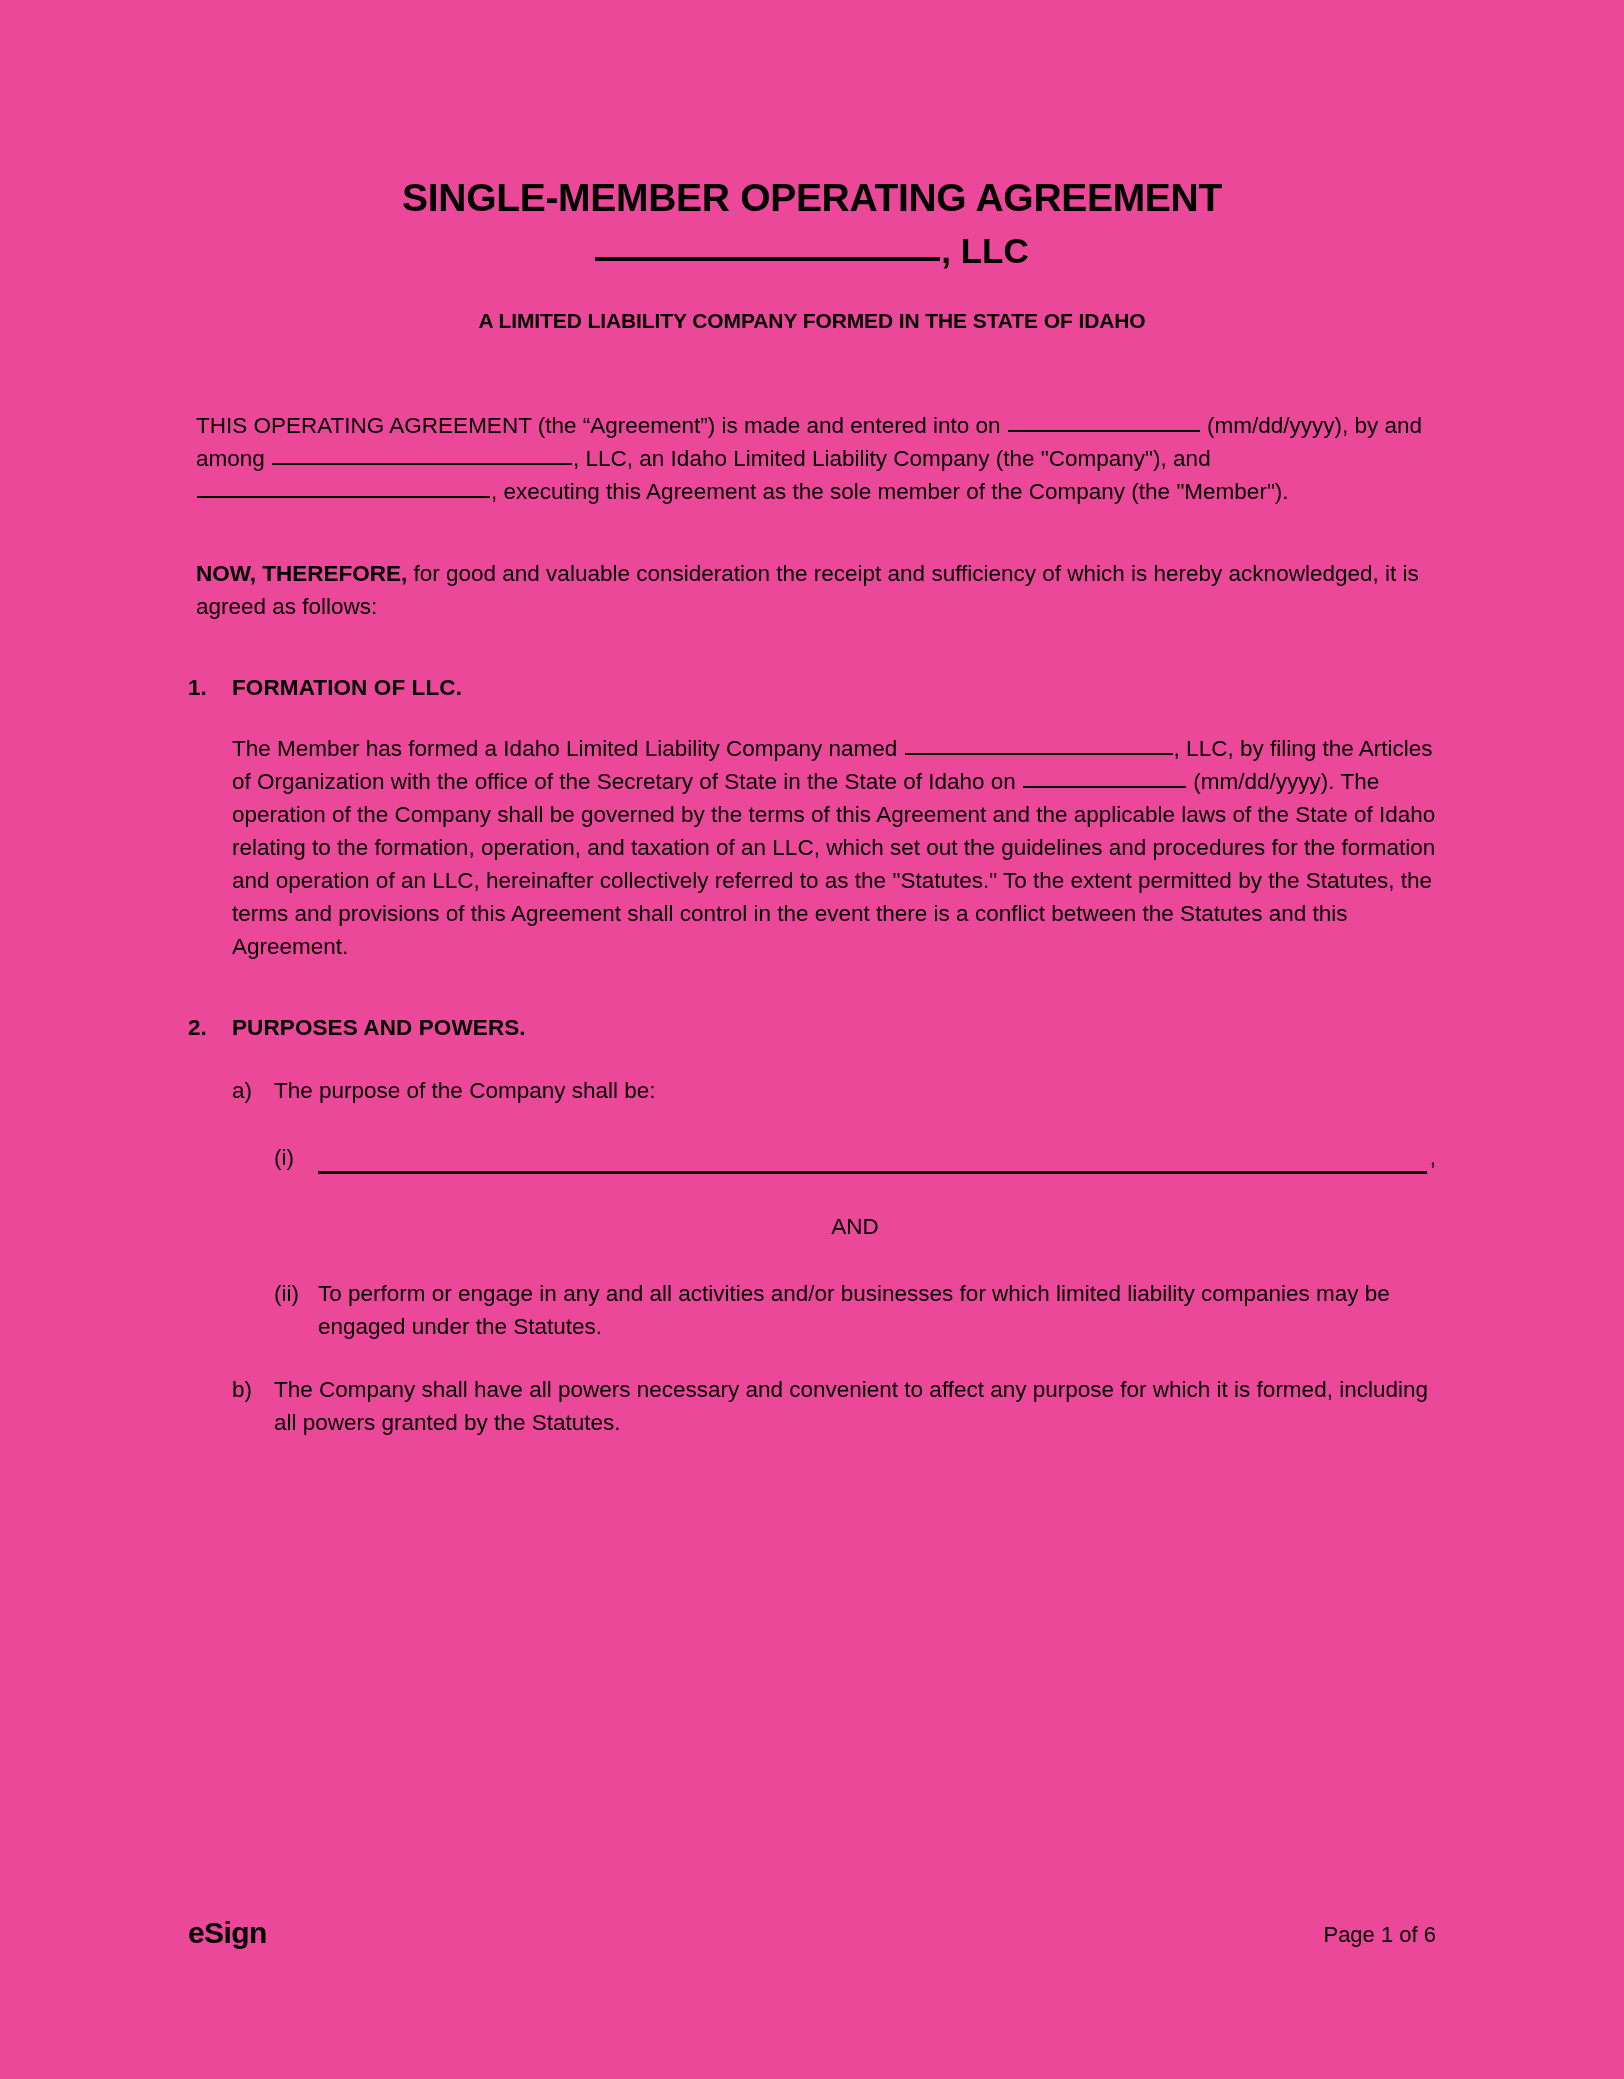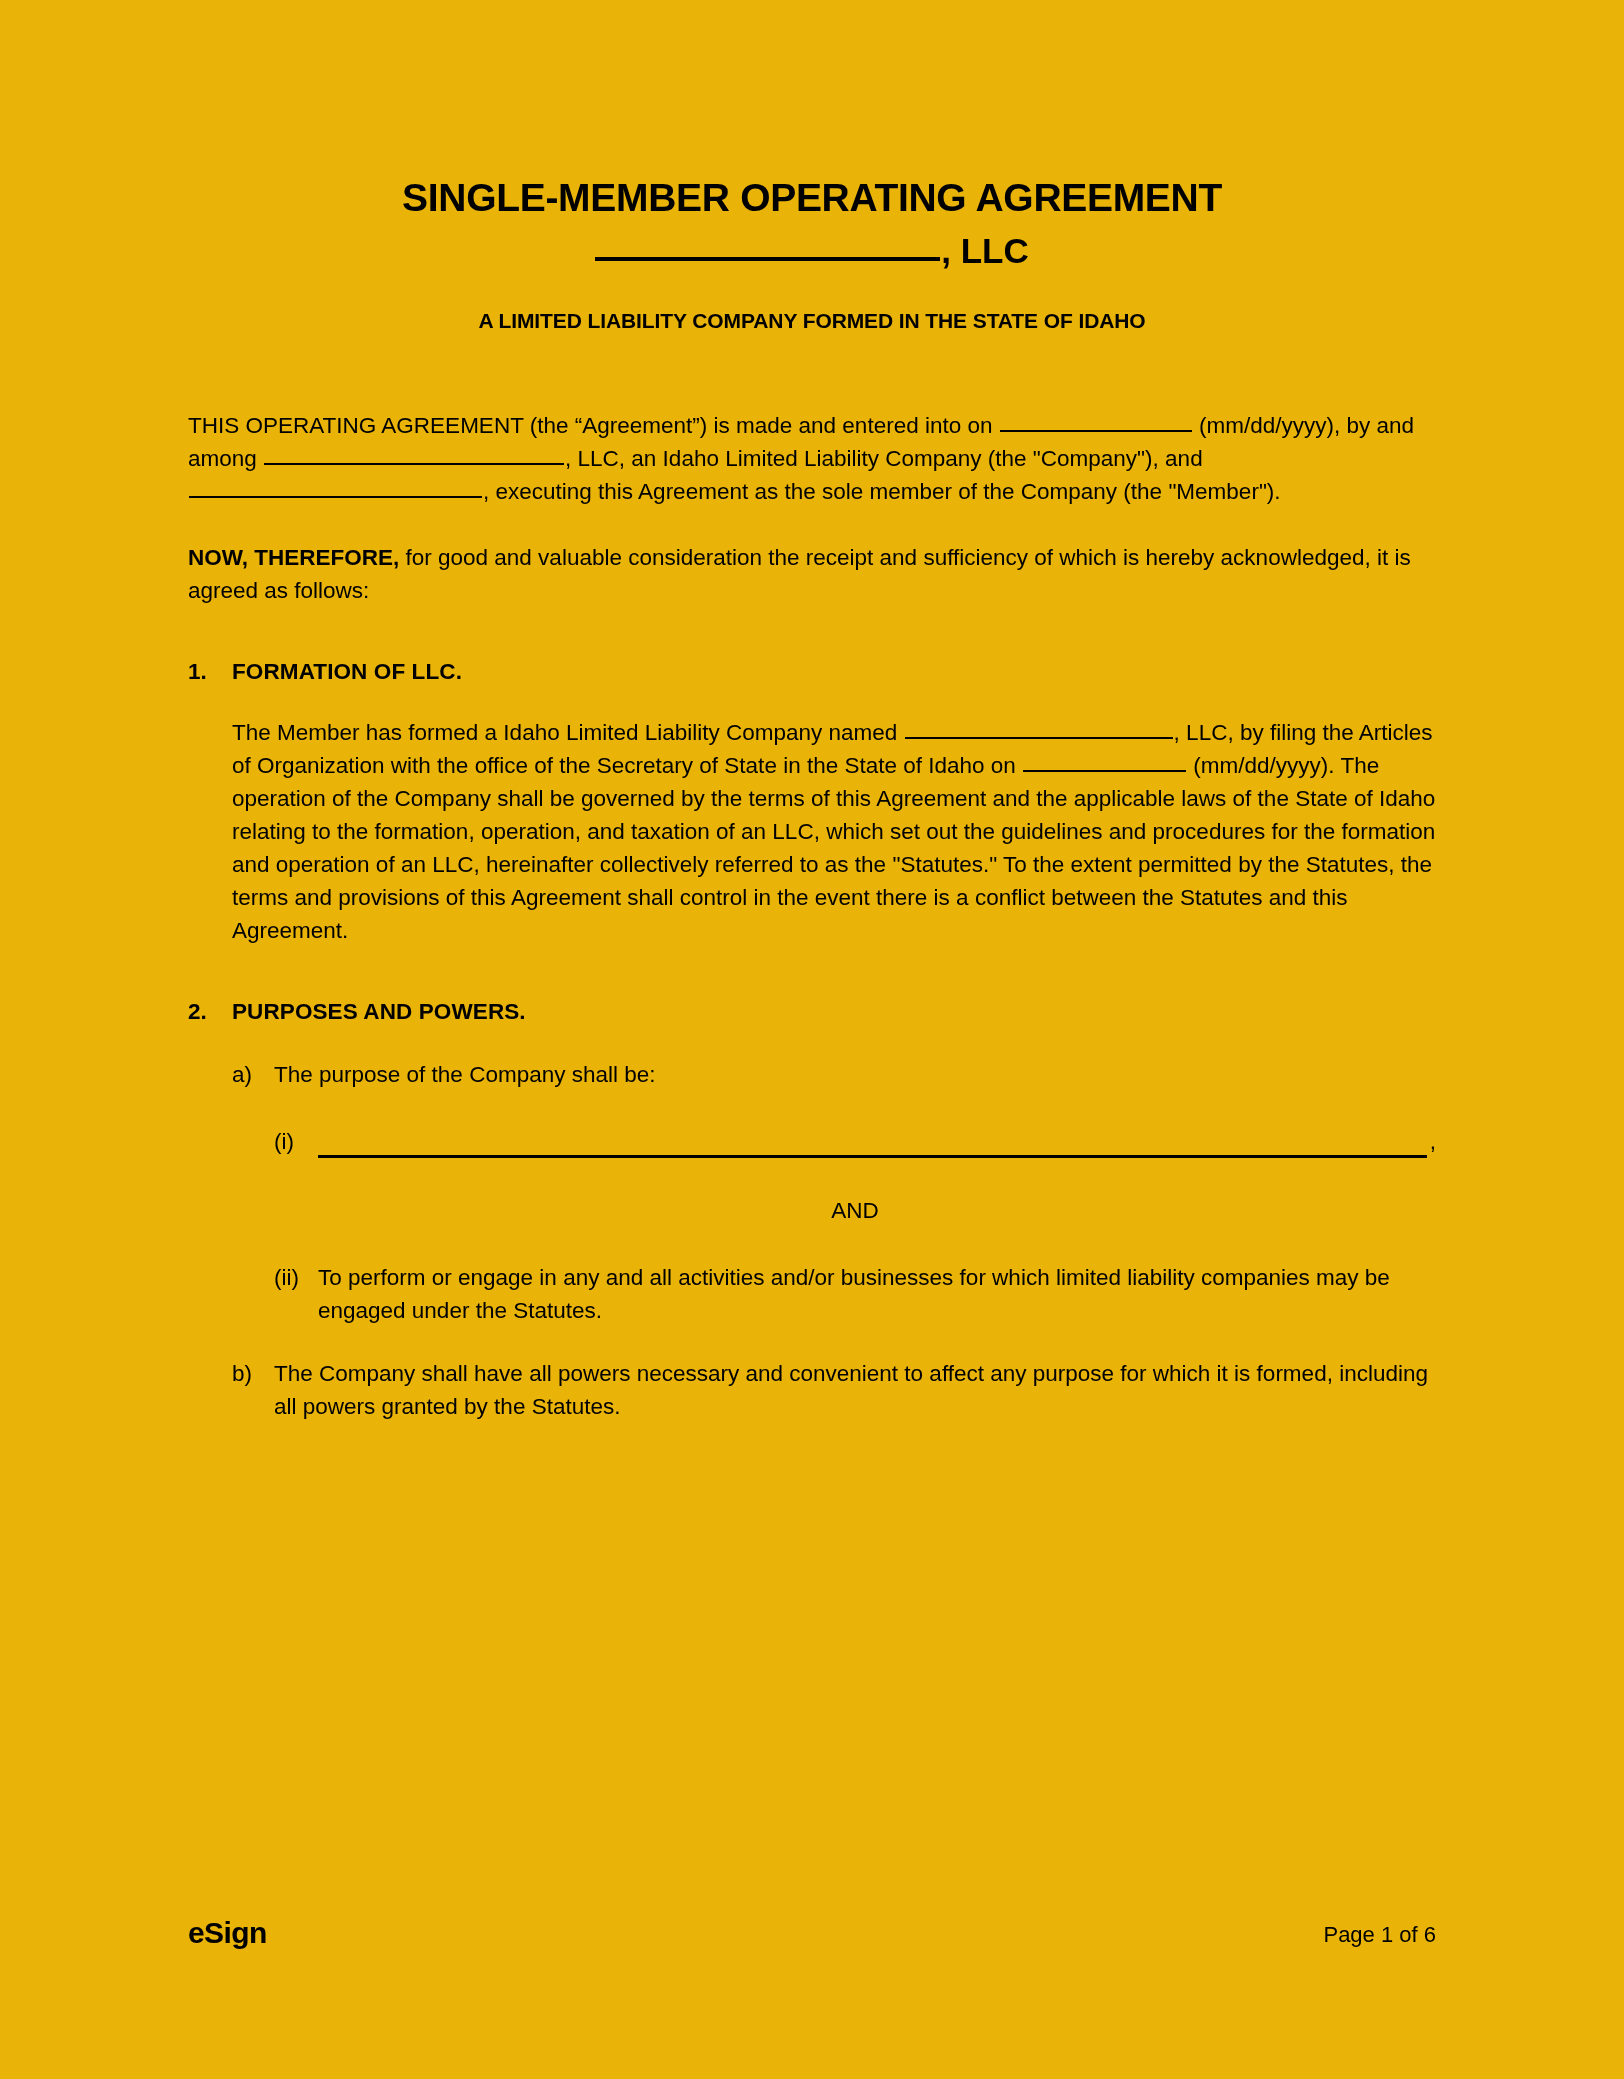--- a/index.html
+++ b/index.html
@@ -8,21 +8,21 @@
     background: #ffffff;
   }
   body {
     font-family: "Liberation Sans", sans-serif;
     color: #000000;
   }
   .page {
     position: relative;
     width: 1624px;
     height: 2079px;
-    background: #eab308;
+    background: #ec4899;
     margin: 0 auto;
     overflow: hidden;
     box-sizing: border-box;
   }
   .content {
     position: absolute;
     left: 188px;
     top: 0;
     width: 1248px;
   }
@@ -67,21 +67,21 @@
     white-space: nowrap;
   }
 
   
   .body-wrap {
     margin-top: 76px;
     font-size: 22.5px;
     line-height: 33px;
   }
   p.para {
-    margin: 0;
+    margin: 8px;
     text-align: left;
   }
   .gap-para { height: 33px; }
 
   b.strong { font-weight: bold; }
 
   
   .ln {
     display: inline-block;
     border-bottom: 2px solid #000;

